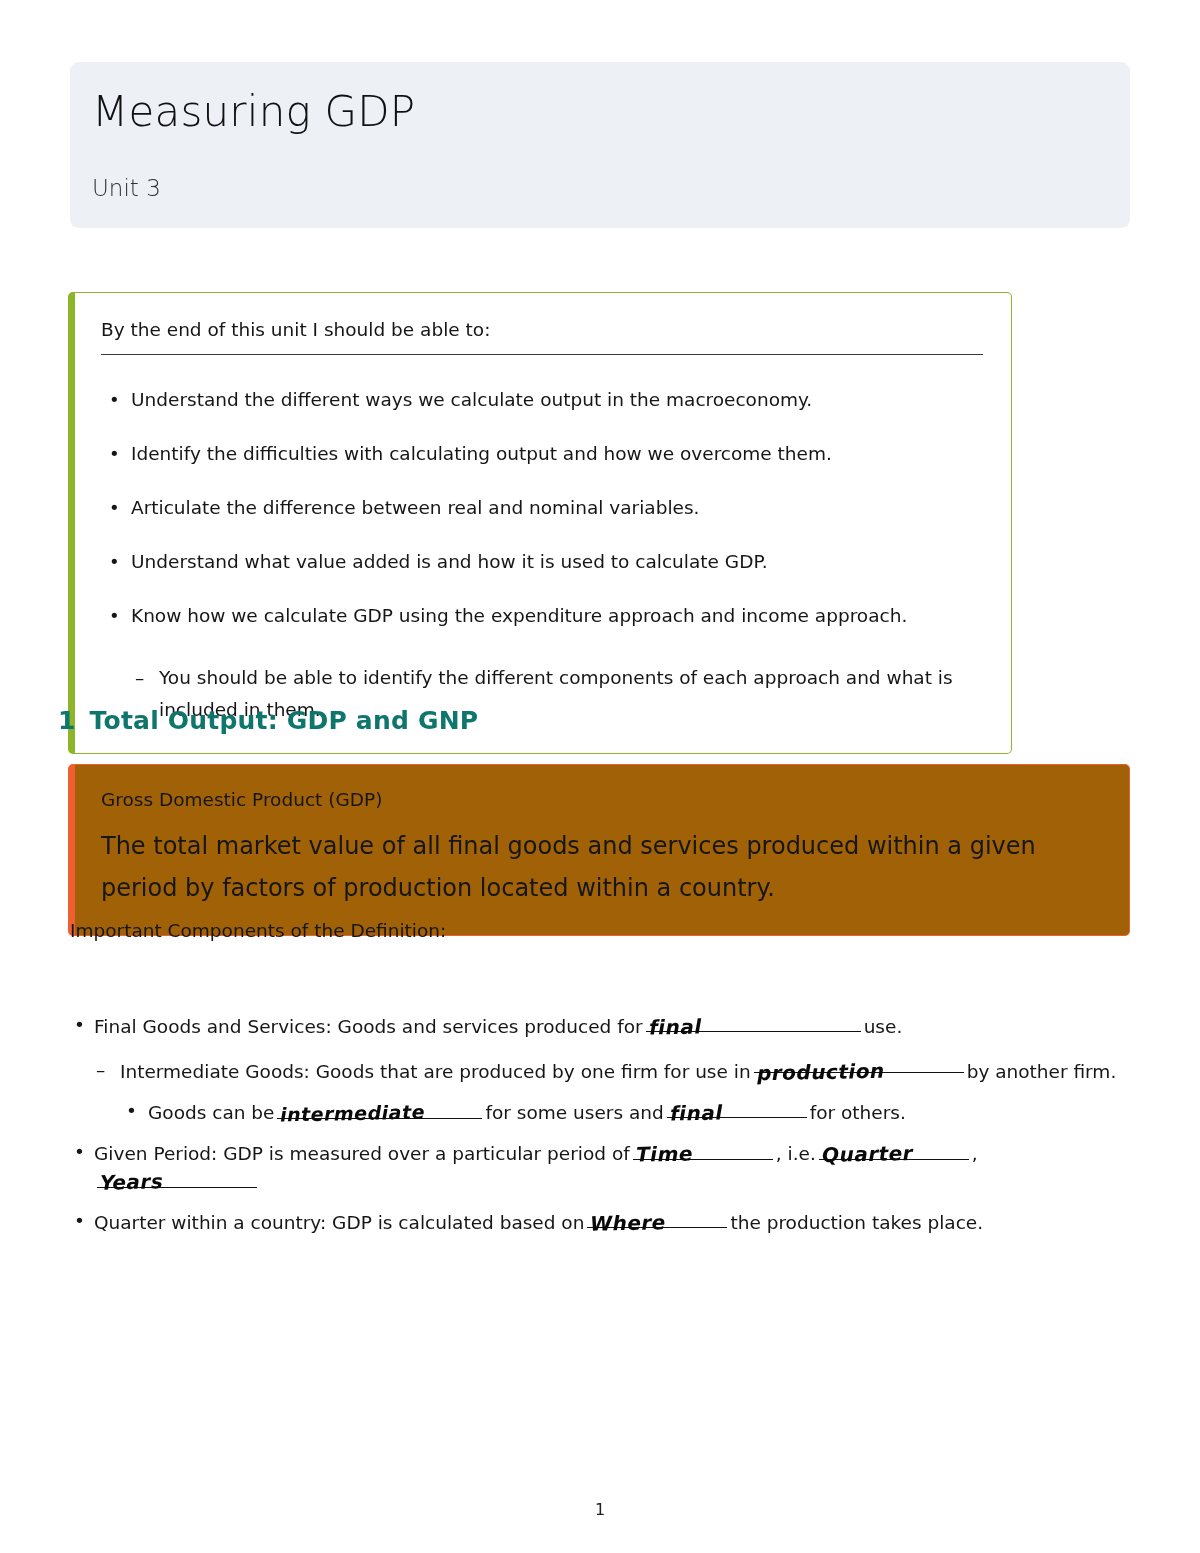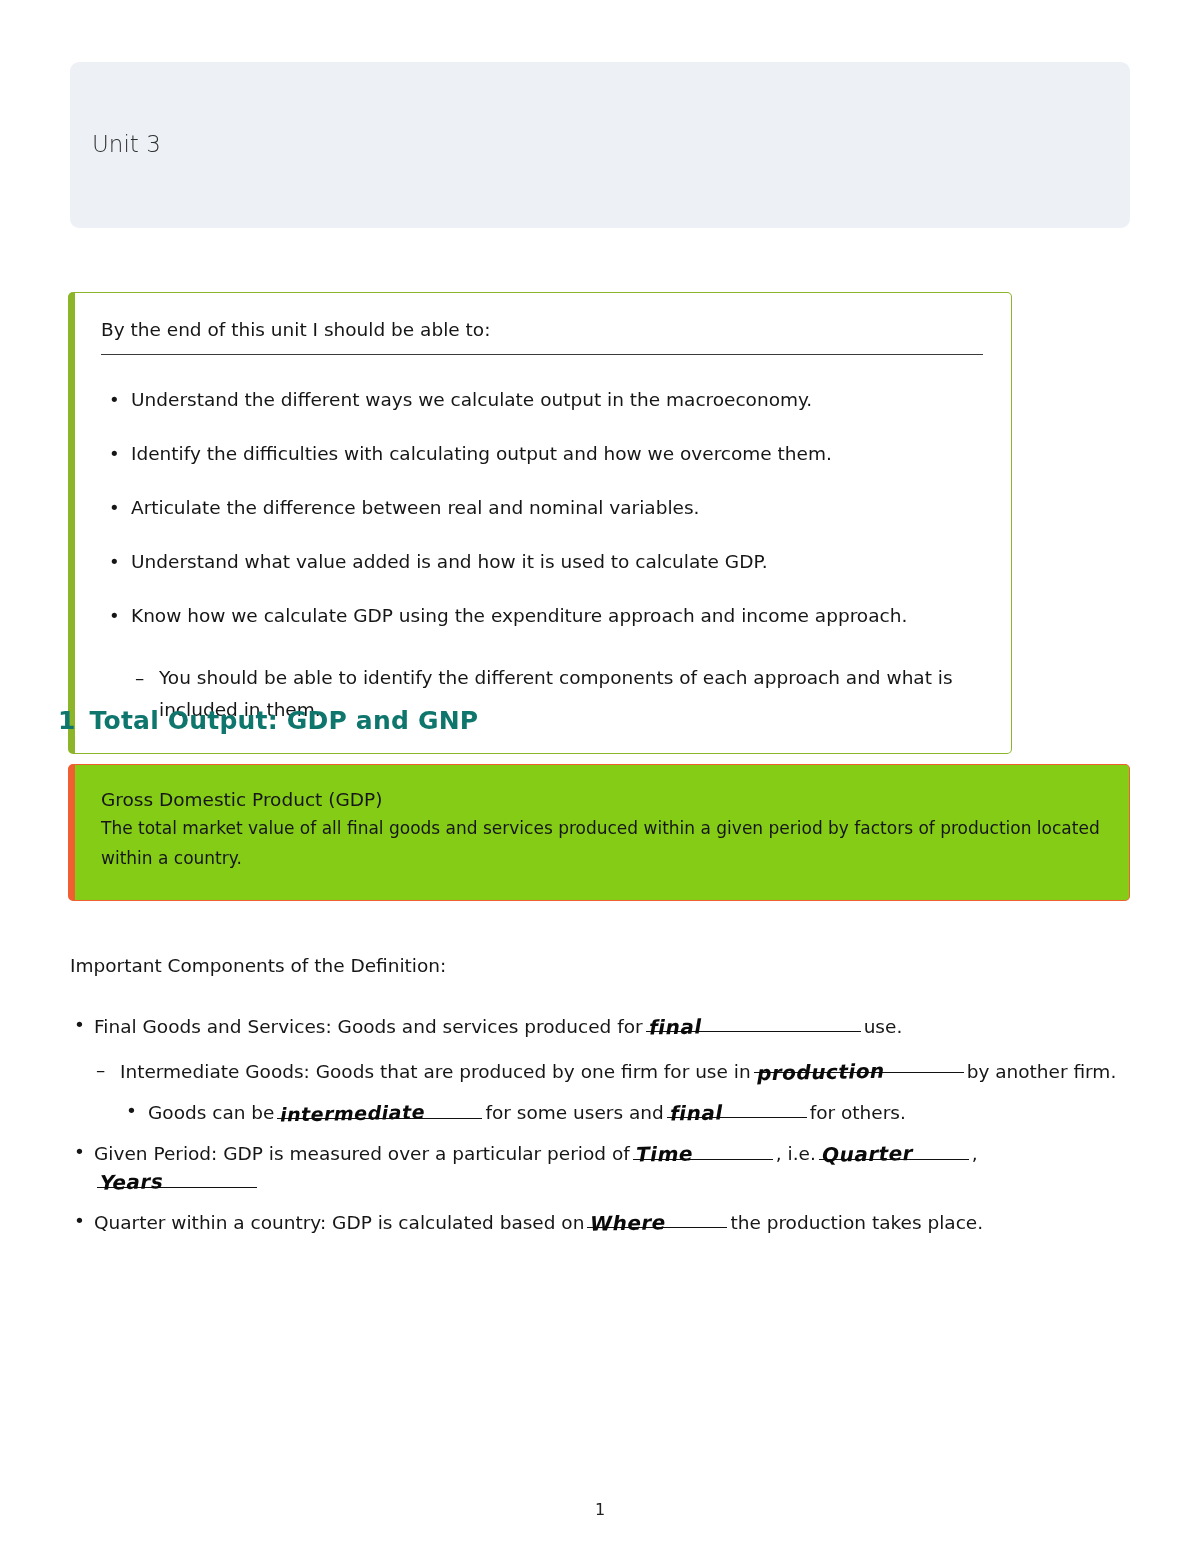--- a/index.html
+++ b/index.html
@@ -121,42 +121,42 @@
   }
   .section-heading .sec-num { margin-right: 14px; }
 
   
   .definition-box {
     position: absolute;
     left: 68px;
     top: 764px;
     width: 1062px;
     box-sizing: border-box;
-    background: #84cc16;
+    background: #a16207;
     border: 1.6px solid #ef5f32;
     border-left: 7px solid #ef5f32;
     border-radius: 5px;
     padding: 24px 26px 26px 26px;
   }
   .def-term {
     font-size: 18.5px;
     color: #161616;
   }
   .def-body {
-    font-size: 17px;
+    font-size: 24px;
     line-height: 1.75;
     color: #161616;
-    margin-top: 4px;
+    margin-top: 15px;
   }
 
   
   .components-intro {
     position: absolute;
     left: 70px;
-    top: 955px;
+    top: 920px;
     font-size: 18.5px;
     color: #161616;
   }
 
   .comp-list {
     position: absolute;
     left: 70px;
     top: 1012px;
     width: 1062px;
     margin: 0;
@@ -253,20 +253,21 @@
     font-size: 16px;
     color: #222222;
   }
 </style>
 </head>
 <body>
 
 <div class="page">
 
   <div class="title-banner">
+    <div class="doc-title">Measuring GDP</div>
     <div class="doc-subtitle">Unit 3</div>
   </div>
 
   <div class="objectives-box">
     <div class="objectives-head">By the end of this unit I should be able to:</div>
     <ul class="obj-list">
       <li>
         <span class="bullet">•</span>
         <span>Understand the different ways we calculate output in the macroeconomy.</span>
       </li>

